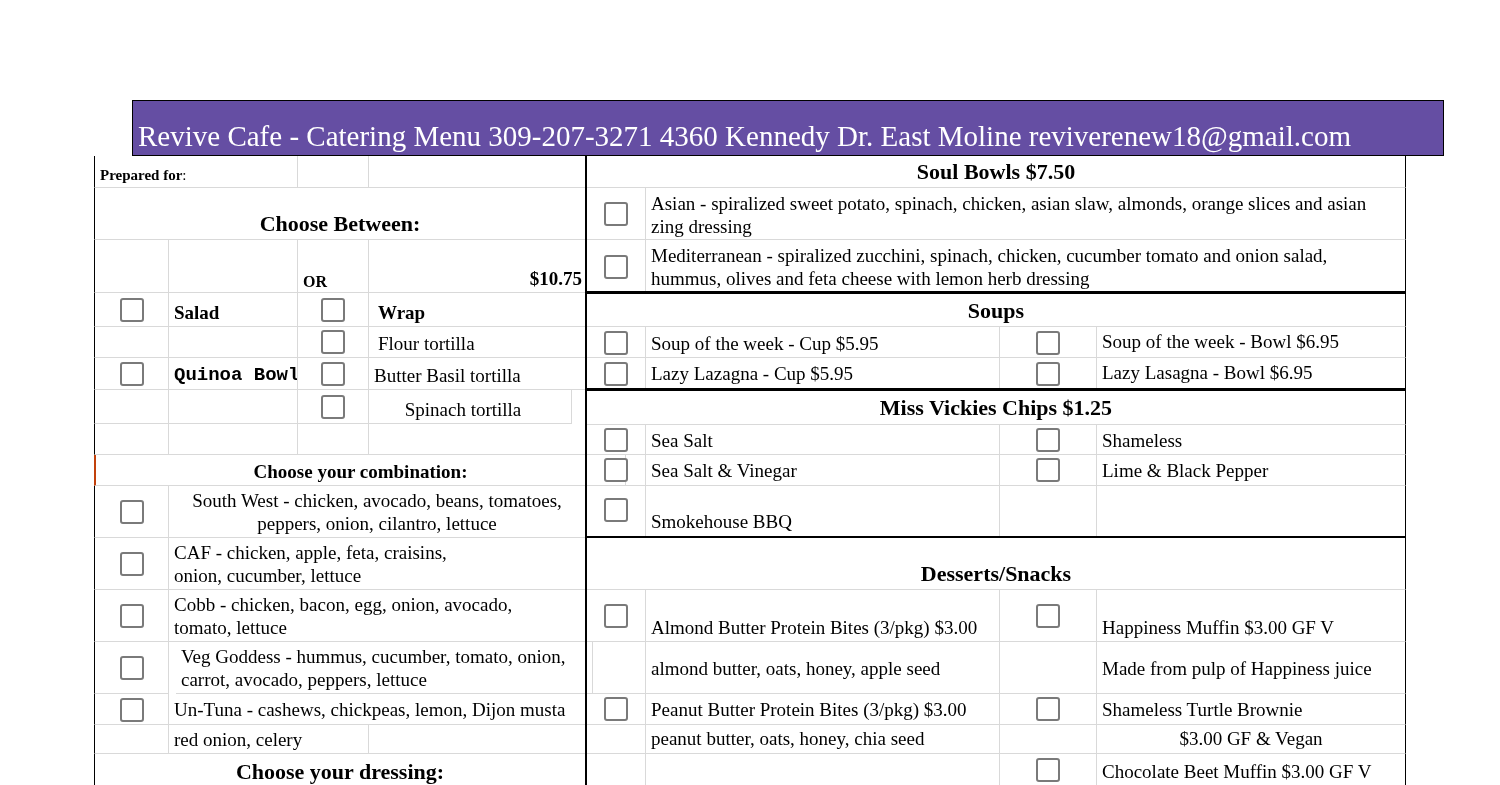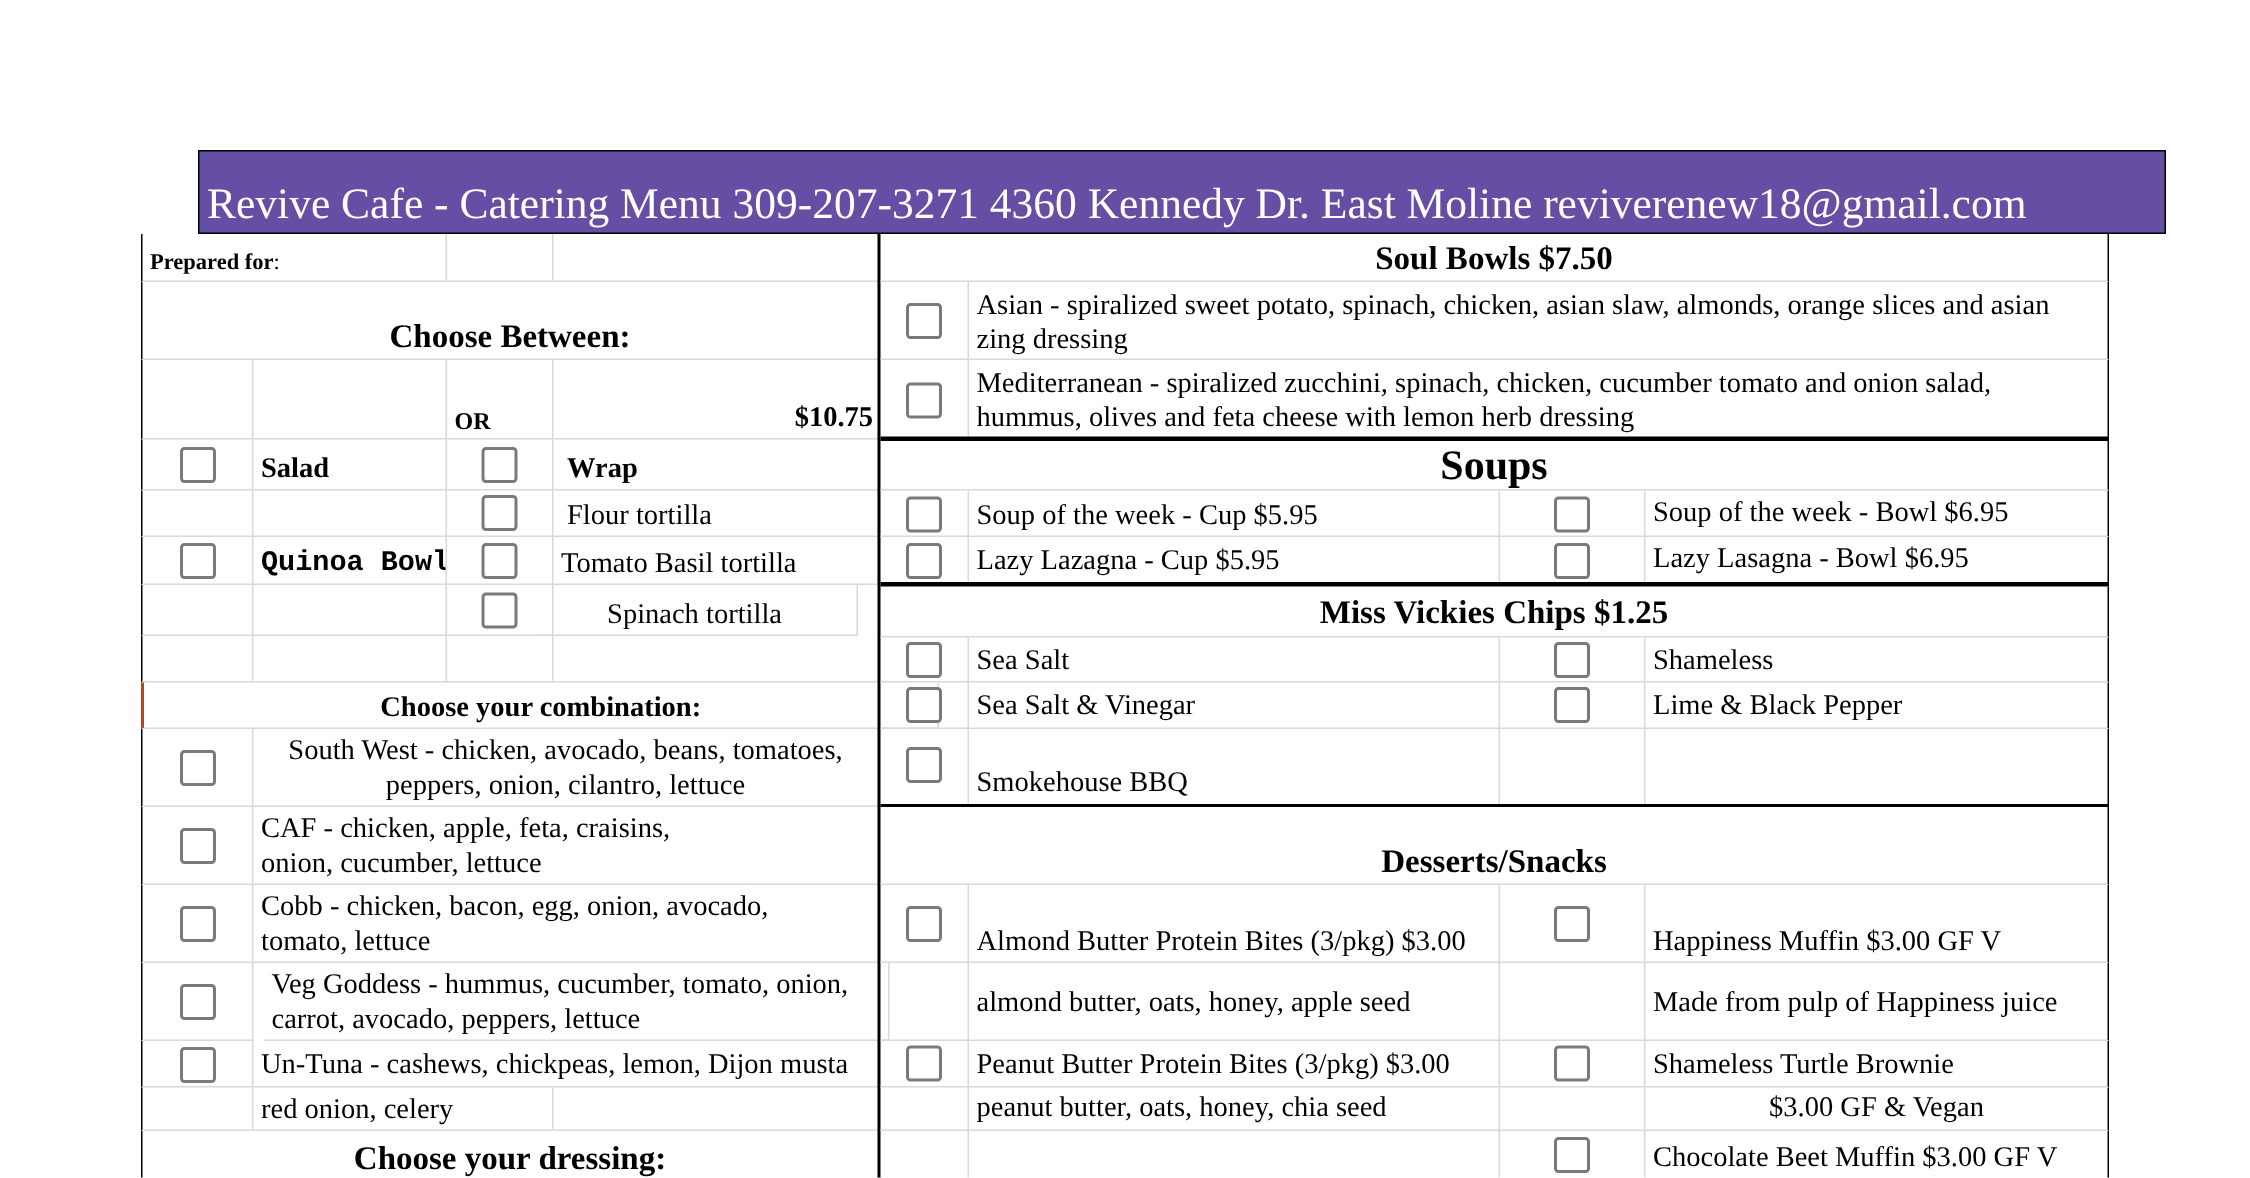--- a/index.html
+++ b/index.html
@@ -52,21 +52,21 @@
   </div>
   <div class="cell" style="left:275px;top:227px;width:217px;height:31px;padding-left:9px;padding-top:5px;">Flour tortilla</div>
 
   <div class="cell" style="left:0;top:258px;width:75px;height:32px;border-left:1px solid #000;">
     <div class="cb" style="left:25px;top:4px;"></div>
   </div>
   <div class="cell b" style="left:75px;top:258px;width:129px;height:32px;padding-top:6px;font-family:Liberation Mono, monospace;">Quinoa Bowl</div>
   <div class="cell" style="left:204px;top:258px;width:71px;height:32px;">
     <div class="cb" style="left:23px;top:4px;"></div>
   </div>
-  <div class="cell" style="left:275px;top:258px;width:217px;height:32px;padding-top:6px;">Tomato Basil tortilla</div>
+  <div class="cell" style="left:275px;top:258px;width:217px;height:32px;padding-top:6px;">Butter Basil tortilla</div>
 
   <div class="cell" style="left:0;top:290px;width:75px;height:34px;border-left:1px solid #000;"></div>
   <div class="cell" style="left:75px;top:290px;width:129px;height:34px;"></div>
   <div class="cell" style="left:204px;top:290px;width:71px;height:34px;">
     <div class="cb" style="left:23px;top:5px;"></div>
   </div>
   <div class="cell" style="left:261px;top:290px;width:217px;height:34px;padding-top:8px;text-align:center;">Spinach tortilla</div>
 
   <div class="cell" style="left:0;top:324px;width:75px;height:31px;border-left:1px solid #000;"></div>
   <div class="cell" style="left:75px;top:324px;width:129px;height:31px;"></div>
@@ -116,21 +116,21 @@
     <div class="cb" style="left:17px;top:14px;"></div>
   </div>
   <div class="cell wrap" style="left:552px;top:88px;width:760px;height:52px;padding-top:4px;border-right:1px solid #000;">Asian  - spiralized sweet potato, spinach, chicken, asian slaw, almonds, orange slices and asian zing dressing</div>
 
   <div class="cell" style="left:493px;top:140px;width:59px;height:53px;border-bottom:none;">
     <div class="cb" style="left:17px;top:15px;"></div>
   </div>
   <div class="cell wrap" style="left:552px;top:140px;width:760px;height:53px;padding-top:4px;border-right:1px solid #000;border-bottom:none;">Mediterranean - spiralized zucchini, spinach, chicken, cucumber tomato and onion salad, hummus, olives and feta cheese with lemon herb dressing</div>
   <div class="hline3" style="left:493px;top:191px;width:819px;"></div>
 
-  <div class="cell b center" style="left:493px;top:194px;width:819px;height:33px;font-size:28px;padding-top:5px;border-right:1px solid #000;font-family:Liberation Serif, serif;">Soups</div>
+  <div class="cell b center" style="left:493px;top:194px;width:819px;height:33px;font-size:22px;padding-top:5px;border-right:1px solid #000;font-family:Liberation Serif, serif;">Soups</div>
 
   <div class="cell" style="left:493px;top:227px;width:59px;height:31px;">
     <div class="cb" style="left:17px;top:4px;"></div>
   </div>
   <div class="cell" style="left:552px;top:227px;width:354px;height:31px;padding-top:5px;">Soup of the week -  Cup $5.95</div>
   <div class="cell" style="left:906px;top:227px;width:97px;height:31px;">
     <div class="cb" style="left:36px;top:4px;"></div>
   </div>
   <div class="cell" style="left:1003px;top:227px;width:309px;height:31px;padding-top:3px;border-right:1px solid #000;">Soup of the week - Bowl $6.95</div>
 

